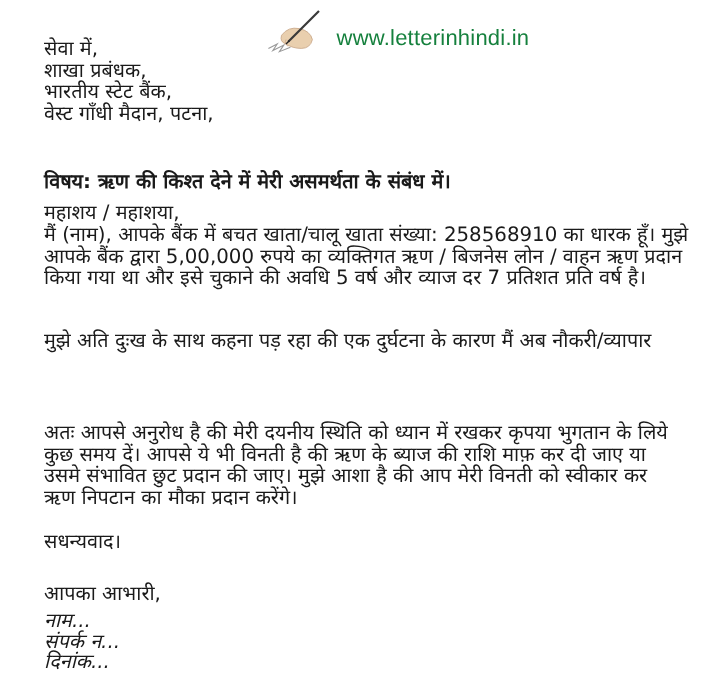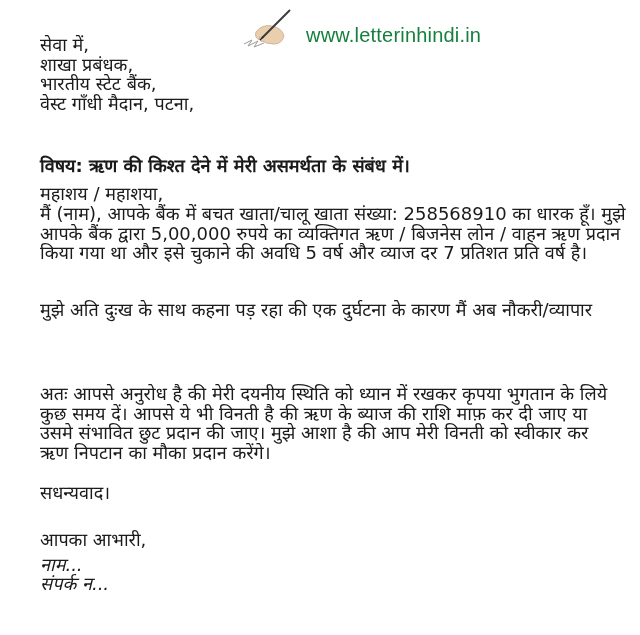--- a/index.html
+++ b/index.html
@@ -74,15 +74,16 @@
     <div class="line">सधन्यवाद।</div>
   </div>
 
   <div class="block regards">
     <div class="line">आपका आभारी,</div>
   </div>
 
   <div class="block sign">
     <div class="line">नाम...</div>
     <div class="line">संपर्क न...</div>
+    <div class="line">दिनांक...</div>
   </div>
 
 </div>
 
 </body></html>

